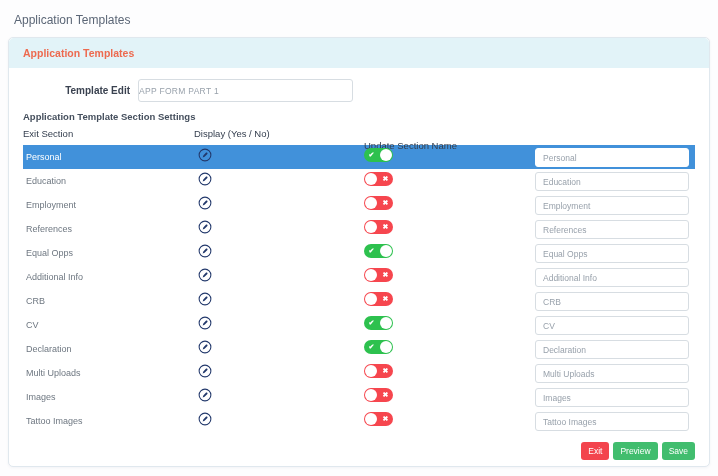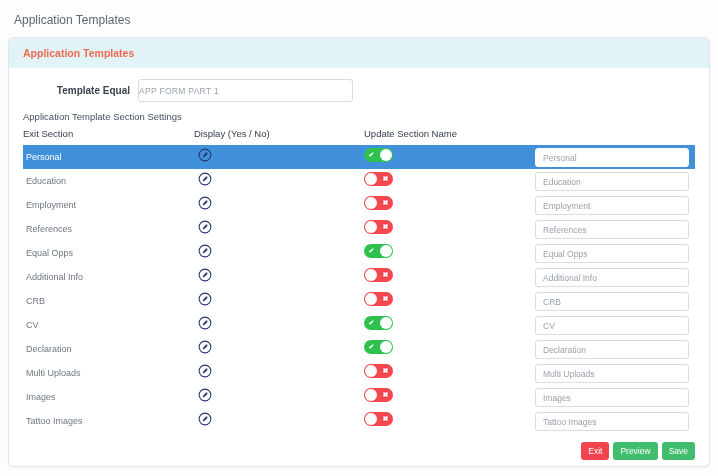--- a/index.html
+++ b/index.html
@@ -22,29 +22,29 @@
     padding-left:14px;border-radius:5px 5px 0 0;font-size:10.5px;font-weight:bold;
     color:var(--header-text);}
   .card-body{padding:5px 14px 6px 14px;}
   
   .form-row{display:flex;align-items:center;margin-top:6px;height:23px;}
   .form-row label{width:115px;text-align:right;font-size:10px;font-weight:bold;
     color:#3a4250;padding-right:8px;}
   .form-row input{width:215px;height:23px;border:1px solid #d7dde2;border-radius:3px;
     font-size:8.5px;color:#98a1ab;padding:0 0;outline:none;
     font-family:"Liberation Sans", sans-serif;letter-spacing:.3px;}
-  .settings-title{margin-top:9px;font-size:9.5px;font-weight:normal;color:#454f5d;}
+  .settings-title{margin-top:9px;font-size:9.5px;font-weight:bold;color:#454f5d;}
   
   .thead{display:flex;margin-top:6px;height:13px;font-size:9.5px;color:#333d4d;}
   .c1{width:175px;flex:none;}
   .c2{width:171px;flex:none;}
   .c3{width:166px;flex:none;}
   .c4{flex:1;min-width:0;}
   .thead .c1{padding-left:3px;}
-  .thead .c4{padding-left:4px;}
+  .thead .c4{padding-left:4px;margin-top:12px;}
   .tbody{margin-top:4px;}
   .trow{display:flex;align-items:center;height:24px;background:#fff;}
   .trow.selected{background:var(--highlight);}
   .row-name{font-size:9px;color:#6e7781;padding-left:3px;display:block;
     white-space:nowrap;overflow:hidden;}
   .trow.selected .row-name{color:#fff;}
   .edit-icon{display:inline-flex;color:var(--icon-color);cursor:pointer;line-height:0;}
   
   .toggle{position:relative;width:29px;height:14px;border-radius:8px;
     display:inline-block;margin-left:-5px;cursor:pointer;}
@@ -73,21 +73,21 @@
 </head>
 <body>
 
 <div class="page-title">Application Templates</div>
 
 <div class="card">
   <div class="card-header">Application Templates</div>
   <div class="card-body">
 
     <div class="form-row">
-      <label>Template Equal</label>
+      <label>Template Edit</label>
       <input type="text" value="APP FORM PART 1" style="">
     </div>
 
     <div class="settings-title">Application Template Section Settings</div>
 
     <div class="thead">
       <div class="c2">Exit Section</div>
       <div class="c3">Display (Yes / No)</div>
       <div class="c4">Update Section Name</div>
     </div>

